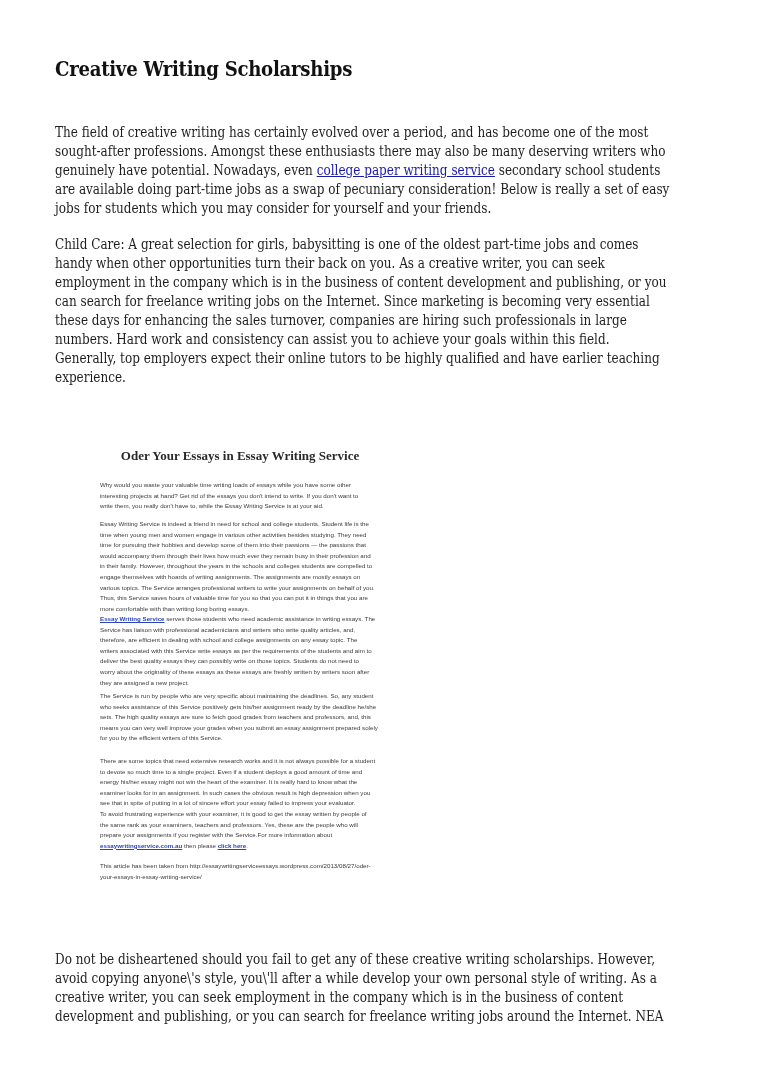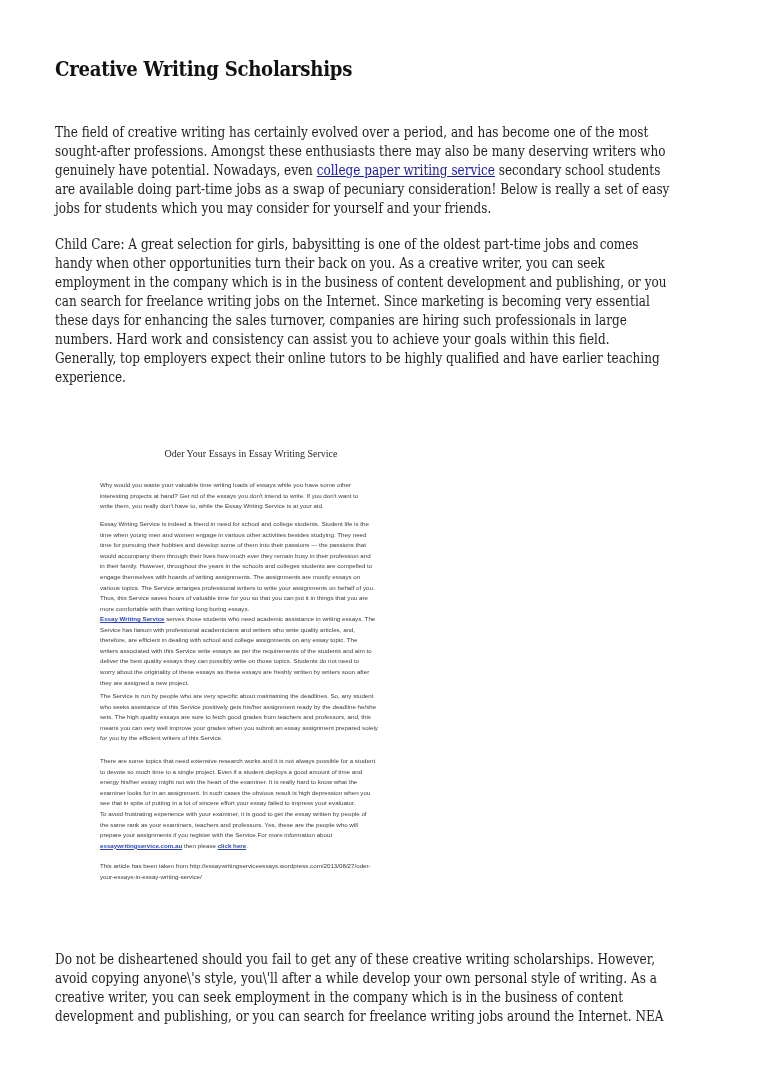--- a/index.html
+++ b/index.html
@@ -54,27 +54,27 @@
       position: absolute;
       left: 80px;
       top: 400px;
       width: 400px;
       height: 520px;
       background: #ffffff;
       overflow: hidden;
     }
     .embedded-doc .doc-title {
       position: absolute;
-      left: 11px;
+      left: 0;
       width: 320px;
       top: 48px;
       text-align: center;
       font-family: "Liberation Serif", serif;
-      font-weight: normal;
-      font-size: 10px;
+      font-weight: bold;
+      font-size: 13px;
       color: #2a2a2a;
       white-space: nowrap;
       filter: blur(0.25px);
     }
     .embedded-doc .doc-para {
       position: absolute;
       left: 20px;
       font-family: "Liberation Sans", sans-serif;
       font-size: 6.2px;
       line-height: 10.6px;

